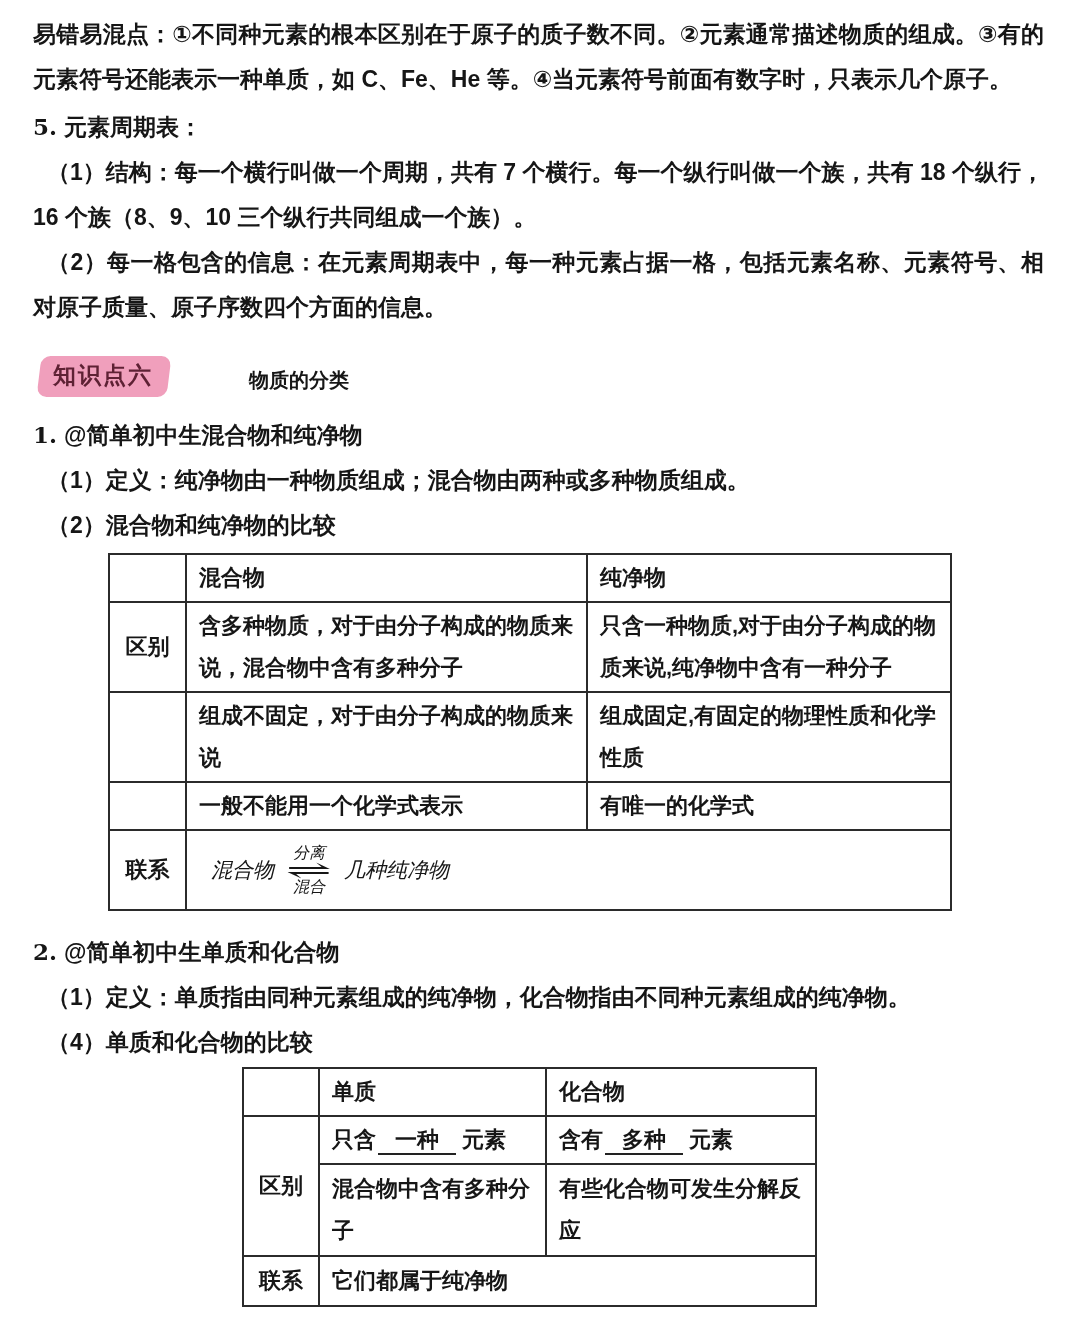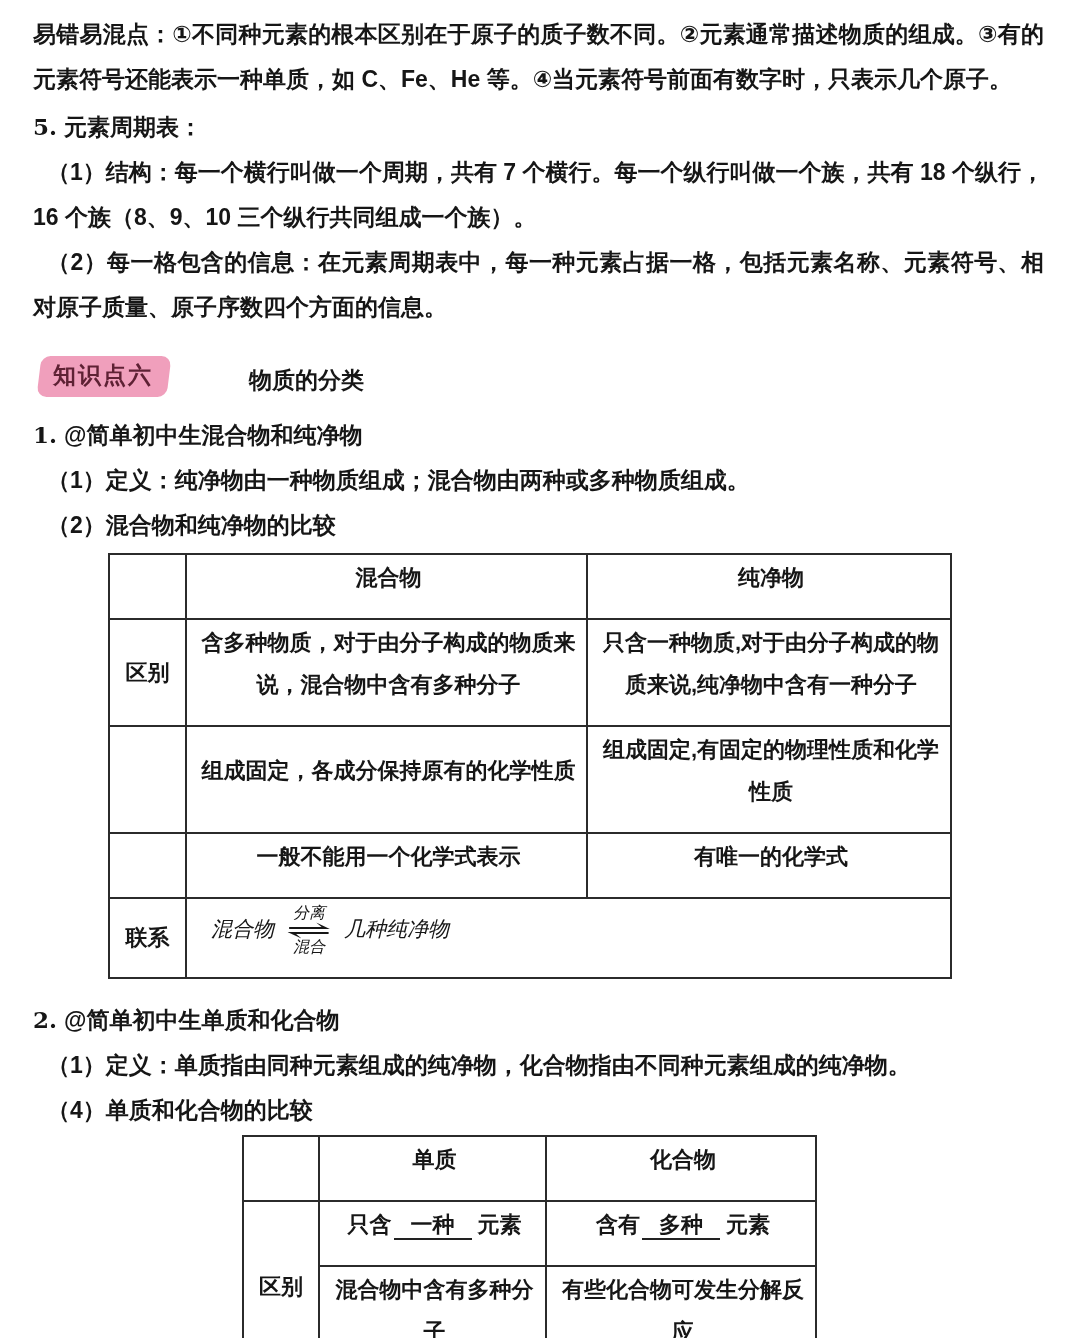--- a/index.html
+++ b/index.html
@@ -32,30 +32,29 @@
   .kp-badge {
     background:#f09fbc;
     color:#5e2134;
     font-size:23px; font-weight:700;
     padding:4px 16px 6px 14px;
     border-radius:9px 10px 9px 10px;
     transform:skewX(-7deg);
     margin-left:6px;
   }
   .kp-badge > span { display:inline-block; transform:skewX(7deg); letter-spacing:2px; }
-  .kp-title { font-size:23px; font-weight:600; margin-left:80px; margin-top:8px; }
+  .kp-title { font-size:20px; font-weight:600; margin-left:80px; margin-top:8px; }
 
   
   table { border-collapse:collapse; table-layout:fixed; }
   td {
     border:2px solid #2b2b2b;
     font-size:22px; font-weight:600;
     line-height:42px; vertical-align:middle;
-    padding:2px 8px 19px 12px;
-    text-align:center;
+    padding:2px 8px 2px 12px;
   }
   td.lbl { text-align:center; padding:2px 4px; }
 
   .tbl1 { width:842px; margin:5px 0 0 75px; }
   .tbl1 col.c0 { width:77px; } .tbl1 col.c1 { width:401px; } .tbl1 col.c2 { width:364px; }
   .tbl1 tr.hdr td { height:44px; }
   .tbl1 tr.r1 td { height:84px; }
   .tbl1 tr.r2 td { height:86px; }
   .tbl1 tr.r3 td { height:44px; }
   .tbl1 tr.rel td { height:80px; }
@@ -128,21 +127,21 @@
       <td>混合物</td>
       <td>纯净物</td>
     </tr>
     <tr class="r1">
       <td class="lbl">区别</td>
       <td>含多种物质，对于由分子构成的物质来说，混合物中含有多种分子</td>
       <td>只含一种物质,对于由分子构成的物质来说,纯净物中含有一种分子</td>
     </tr>
     <tr class="r2">
       <td class="lbl"></td>
-      <td>组成固定，各成分保持原有的化学性质</td>
+      <td>组成不固定，对于由分子构成的物质来说</td>
       <td>组成固定,有固定的物理性质和化学性质</td>
     </tr>
     <tr class="r3">
       <td class="lbl"></td>
       <td>一般不能用一个化学式表示</td>
       <td>有唯一的化学式</td>
     </tr>
     <tr class="rel">
       <td class="lbl">联系</td>
       <td colspan="2">

